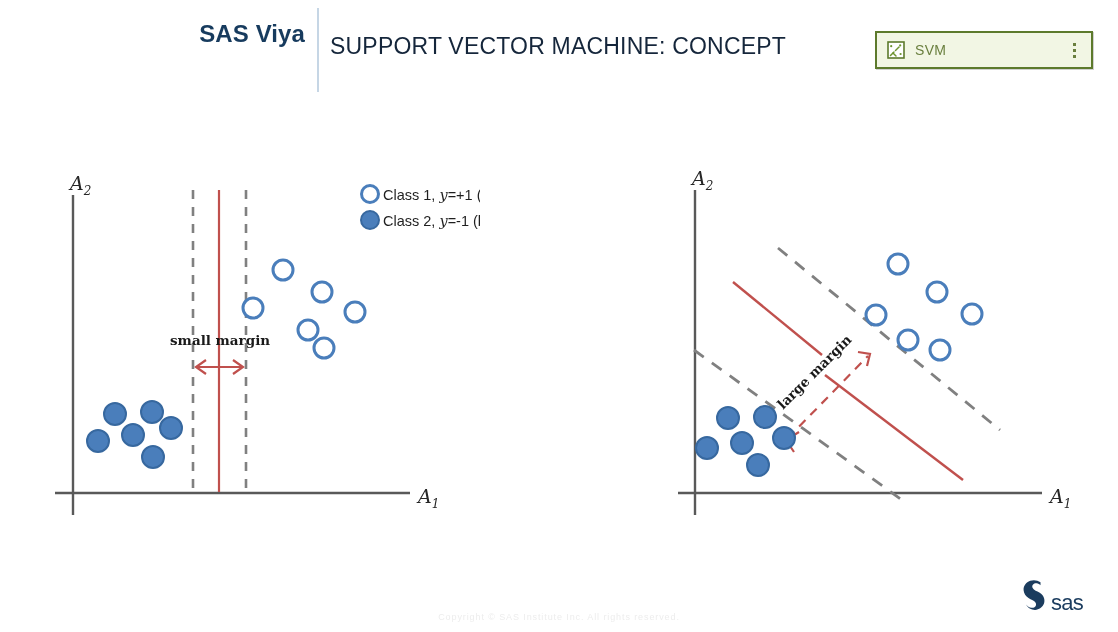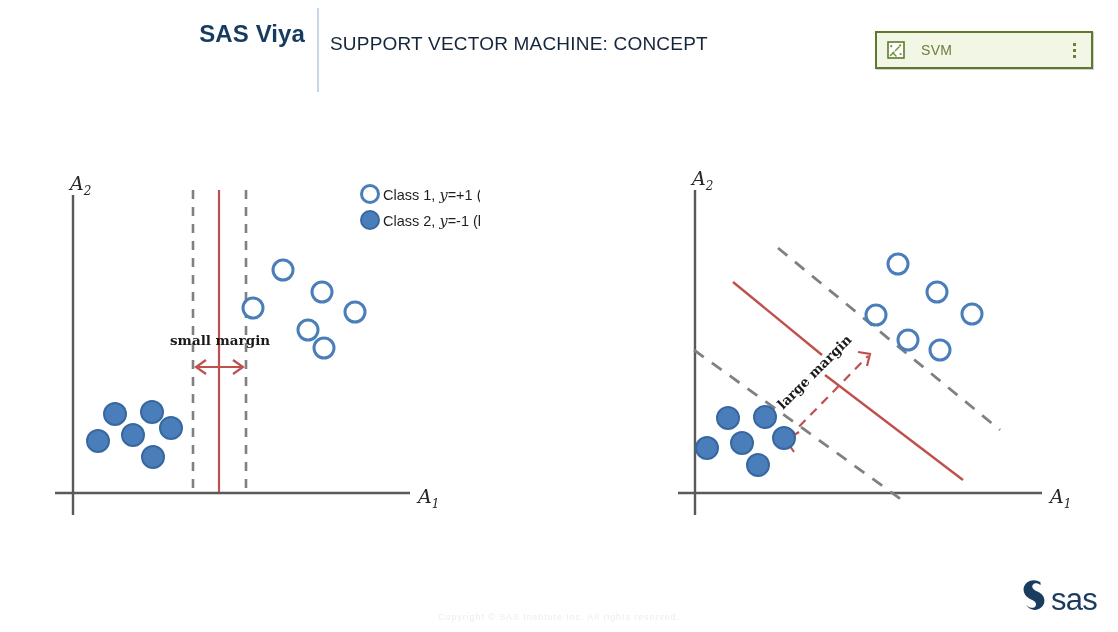--- a/index.html
+++ b/index.html
@@ -35,21 +35,21 @@
     top: 8px;
     width: 2px;
     height: 84px;
     background: #C6D6E5;
   }
   #page-title {
     position: absolute;
     left: 330px;
     top: 33px;
     color: #15263B;
-    font-size: 19px;
+    font-size: 23px;
     font-weight: 400;
     letter-spacing: 0.2px;
     white-space: nowrap;
   }
 
   
   #svm-badge {
     position: absolute;
     left: 875px;
     top: 31px;
@@ -62,21 +62,21 @@
     align-items: center;
     box-shadow: 1px 1px 0 rgba(0,0,0,0.18);
   }
   #svm-badge-icon {
     width: 18px;
     height: 18px;
     margin-left: 10px;
     flex: 0 0 auto;
   }
   #svm-badge-label {
-    margin-left: 16px;
+    margin-left: 10px;
     font-size: 14px;
     color: #6A7F3E;
     letter-spacing: 0.3px;
     flex: 1 1 auto;
   }
   #svm-badge-menu {
     width: 22px;
     height: 38px;
     margin-right: 6px;
     display: flex;
@@ -140,21 +140,21 @@
   #sas-logo {
     position: absolute;
     left: 1020px;
     top: 578px;
     display: flex;
     align-items: baseline;
     color: #1B3C5E;
   }
   #sas-logo-mark { flex: 0 0 auto; }
   #sas-logo-text {
-    font-size: 31px;
+    font-size: 22px;
     font-weight: 400;
     letter-spacing: -0.8px;
     margin-left: 1px;
     color: #1B3C5E;
   }
 </style>
 </head>
 <body>
 
 <div id="header-brand">

